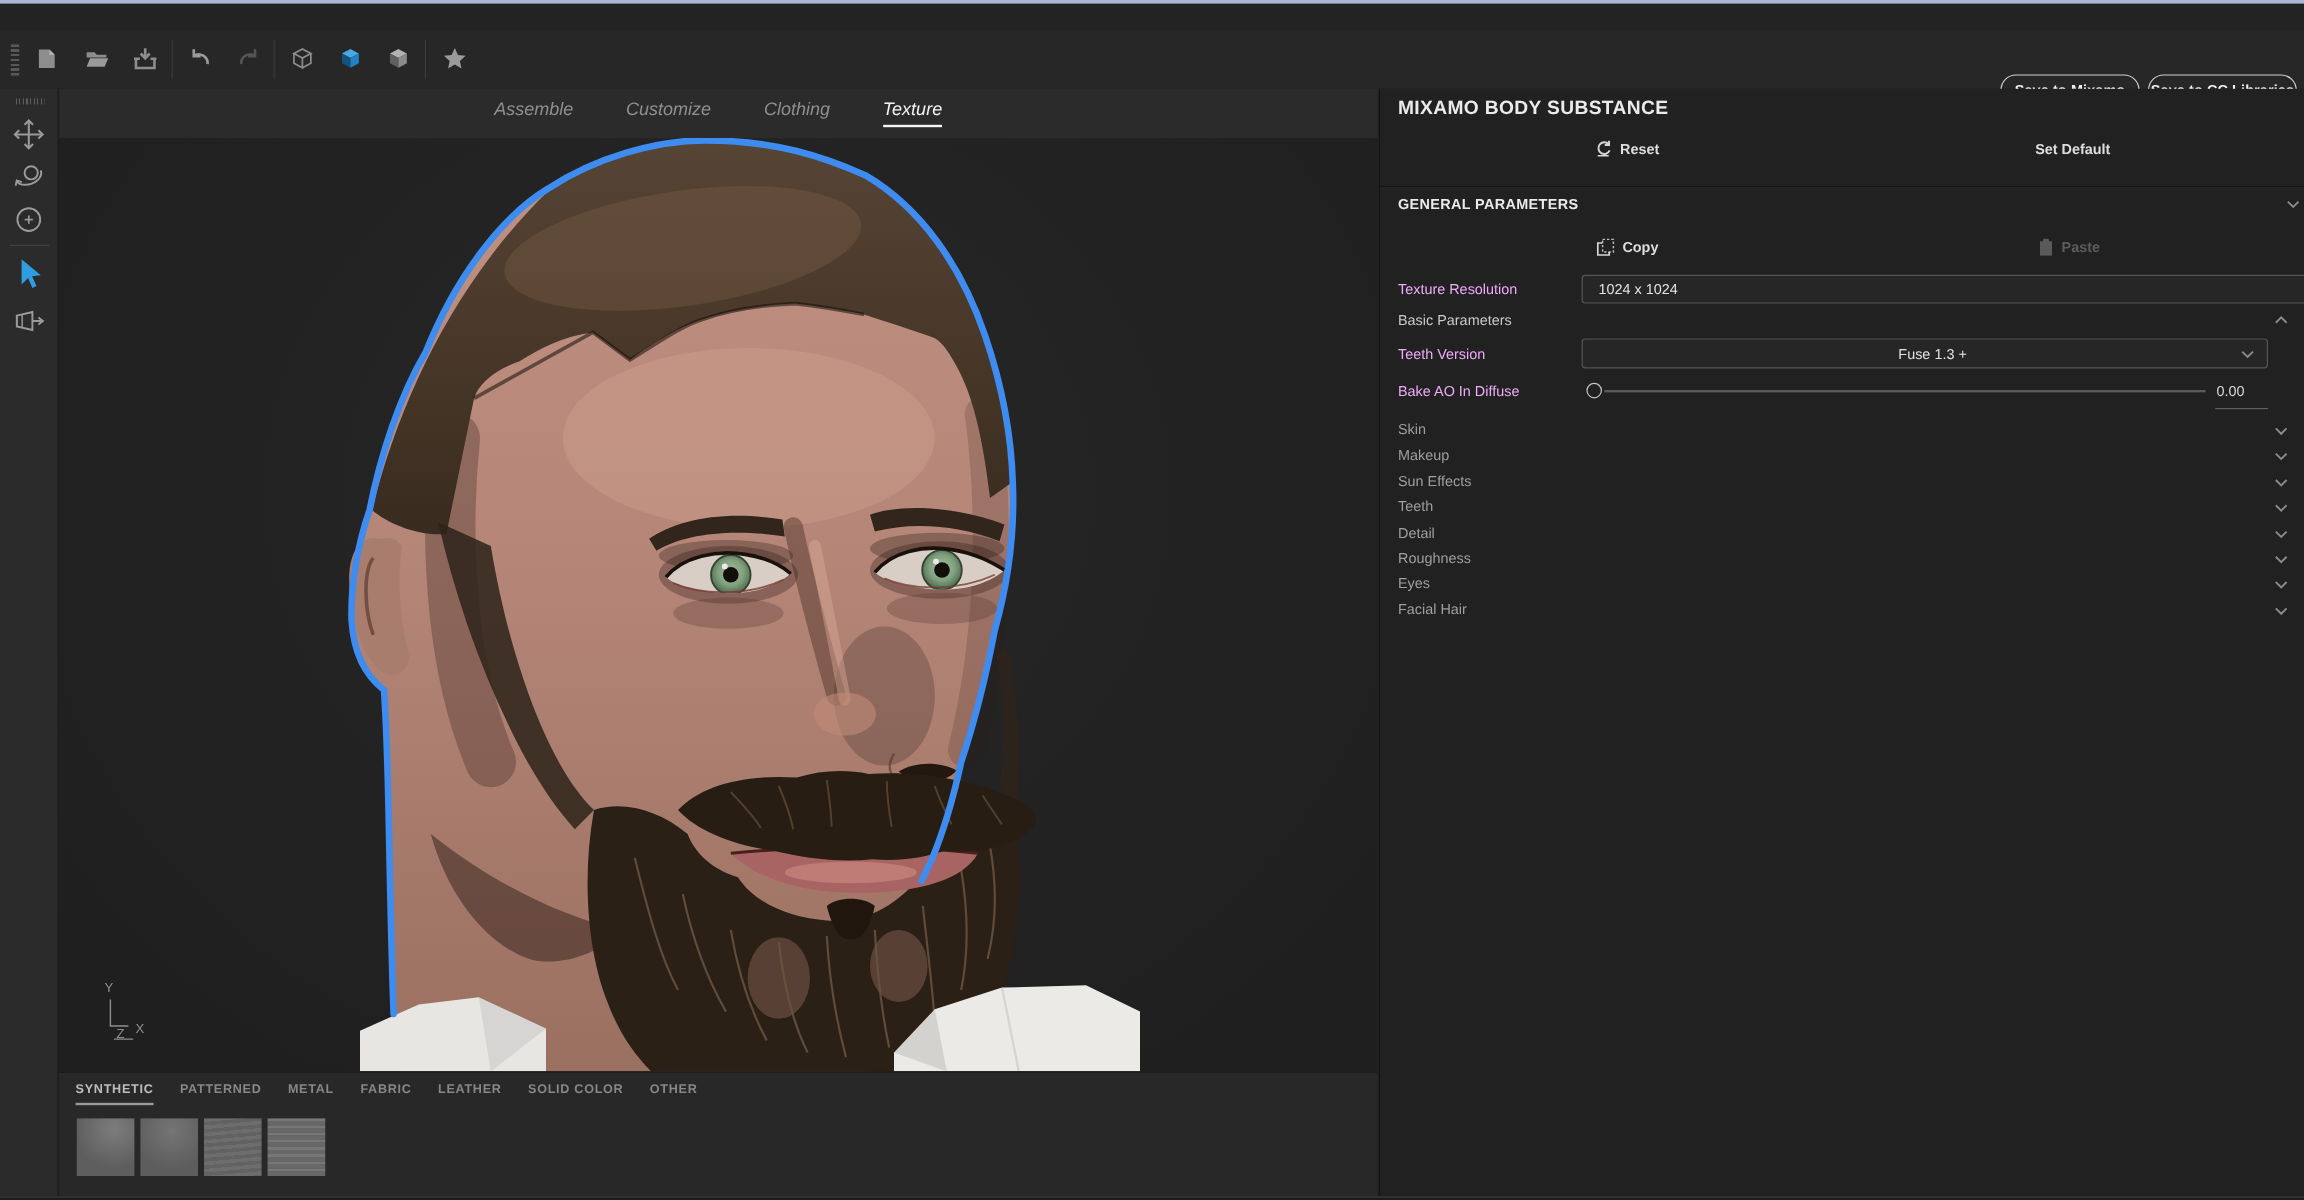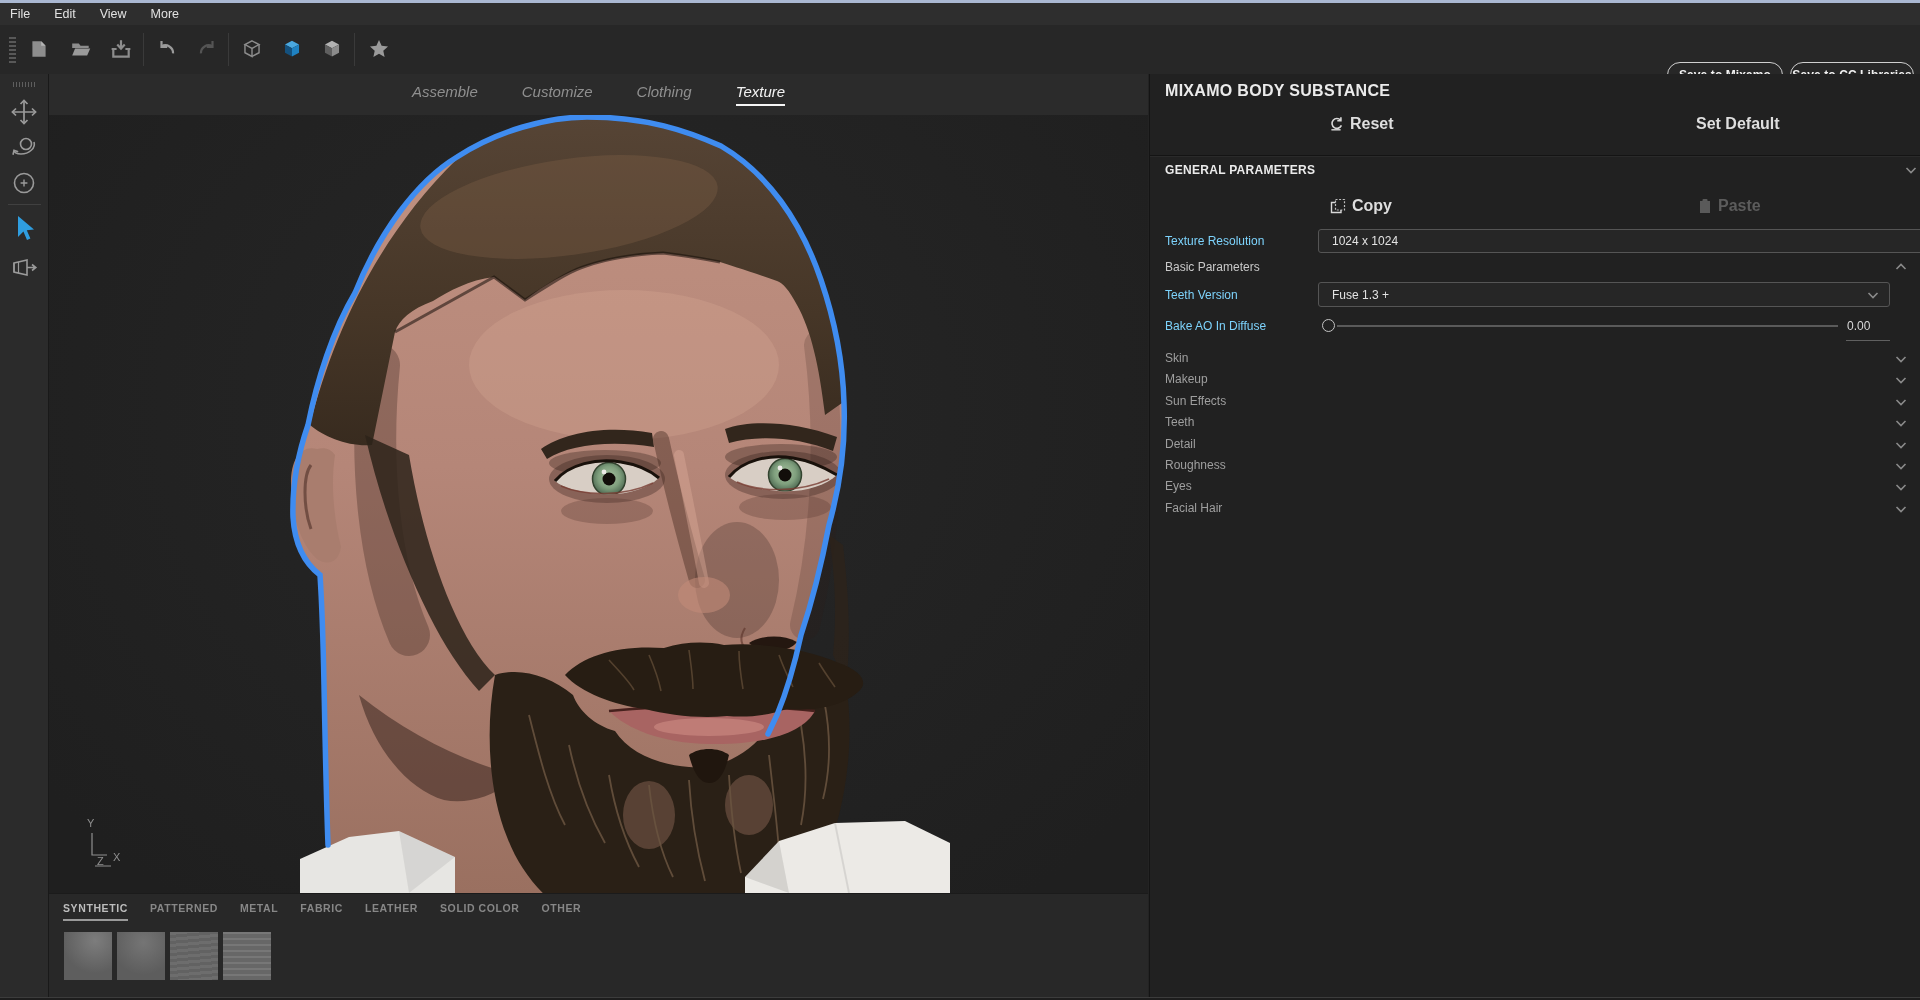--- a/index.html
+++ b/index.html
@@ -38,24 +38,24 @@
   .mat-tab.active { color:#bdbdbd; border-bottom:2px solid #9a9a9a; }
   .swatch { position:absolute; top:38px; width:48px; height:48px; }
   #sw1 { left:15px;  background:radial-gradient(circle at 65% 18%, #7d7d7d 0%, #5e5e5e 65%); }
   #sw2 { left:68px;  background:radial-gradient(circle at 55% 22%, #757575 0%, #5d5d5d 70%); }
   #sw3 { left:121px; background:#676767 repeating-linear-gradient(175deg, rgba(255,255,255,.04) 0 3px, rgba(0,0,0,.05) 3px 6px); }
   #sw4 { left:174px; background:#6d6d6d repeating-linear-gradient(180deg, rgba(255,255,255,.07) 0 2px, rgba(0,0,0,.06) 2px 6px); }
 
   
   #rightpanel { left:1149px; top:74px; width:771px; height:923px; background:#212121; border-left:1px solid #141414; }
   #rp-title { left:15px; top:8px; font-size:16px; font-weight:700; color:#ebebeb; letter-spacing:.3px; }
-  .rp-action { position:absolute; display:flex; align-items:center; gap:6px; font-size:16px; font-weight:700; color:#dedede; }
+  .rp-action { position:absolute; display:flex; align-items:center; gap:6px; font-size:12px; font-weight:700; color:#dedede; }
   #rp-divider { left:0; top:81px; width:771px; height:1px; background:#141414; box-shadow:0 1px 0 #2a2a2a; }
   #rp-section { left:15px; top:89px; font-size:12px; font-weight:700; color:#ebebeb; letter-spacing:.3px; }
-  .rp-label { position:absolute; left:15px; font-size:12px; color:#7dd3fc; }
+  .rp-label { position:absolute; left:15px; font-size:12px; color:#f0abfc; }
   .dropdown { position:absolute; background:#262626; border:1px solid #555; border-radius:3px; display:flex; align-items:center; padding-left:13px; font-size:12px; color:#e3e3e3; }
   .dropdown .chev { position:absolute; right:10px; }
   .chev { width:12px; height:8px; color:#8a8a8a; }
   .chev-row { position:absolute; }
   .group-row { position:absolute; left:0; width:771px; height:21px; }
   .group-row .g-label { position:absolute; left:15px; top:3px; font-size:12px; color:#9f9f9f; }
   .group-row .chev { position:absolute; left:745px; top:7px; }
   #slider-handle { left:172px; top:245px; width:13px; height:13px; border:1.5px solid #c4c4c4; border-radius:50%; background:#212121; }
   #slider-track { left:187px; top:251px; width:501px; height:1.5px; background:#5a5a5a; }
   #slider-value { left:697px; top:245px; font-size:12px; color:#d8d8d8; }
@@ -63,26 +63,20 @@
 
   #bottomstrip { left:0; top:997px; width:1920px; height:3px; background:#1d1d1d; border-top:1px solid #3c3c3c; }
 </style>
 </head>
 <body>
 
 <div id="window">
 
   <div id="top-accent" class="abs"></div>
 
-  <div id="menubar" class="abs">
-    <span class="menu-item">File</span>
-    <span class="menu-item">Edit</span>
-    <span class="menu-item">View</span>
-    <span class="menu-item">More</span>
-  </div>
 
   <div id="toolbar" class="abs">
     <div id="tb-grip" class="abs"></div>
 
     <svg class="tb-icon" style="left:28px" viewBox="0 0 20 20">
       <path d="M4,3 H12 L16,7 V17 H4 Z" fill="#8d8d8d"></path>
         <path d="M12,3 L12,7 H16 Z" fill="#b5b5b5"></path>
     </svg>
     <svg class="tb-icon" style="left:70px" viewBox="0 0 20 20">
       <path d="M2,5 H8 L9.6,7 H17 V9 H2 Z" fill="#8d8d8d"></path>
@@ -362,21 +356,21 @@
           <path d="M1.5,2 L6,6.5 L10.5,2" fill="none" stroke="currentColor" stroke-width="1.6"></path>
         </svg>
     </div>
 
     <div class="rp-label" style="top:186px; color:#c9c9c9;">Basic Parameters</div>
     <svg class="chev chev-row" style="left:745px; top:189px;" viewBox="0 0 12 8">
       <path d="M1.5,6 L6,1.5 L10.5,6" fill="none" stroke="currentColor" stroke-width="1.6"></path>
     </svg>
 
     <div class="rp-label" style="top:214px;">Teeth Version</div>
-    <div class="dropdown" style="left:168px; top:208px; width:572px; height:25px;">
+    <div class="dropdown" style="left:168px; top:208px; width:572px; height:25px;justify-content:center;">
       <span>Fuse 1.3 +</span>
       <svg class="chev" viewBox="0 0 12 8">
           <path d="M1.5,2 L6,6.5 L10.5,2" fill="none" stroke="currentColor" stroke-width="1.6"></path>
         </svg>
     </div>
 
     <div class="rp-label" style="top:245px;">Bake AO In Diffuse</div>
     <div id="slider-handle" class="abs"></div>
     <div id="slider-track" class="abs"></div>
     <div id="slider-value" class="abs">0.00</div>

